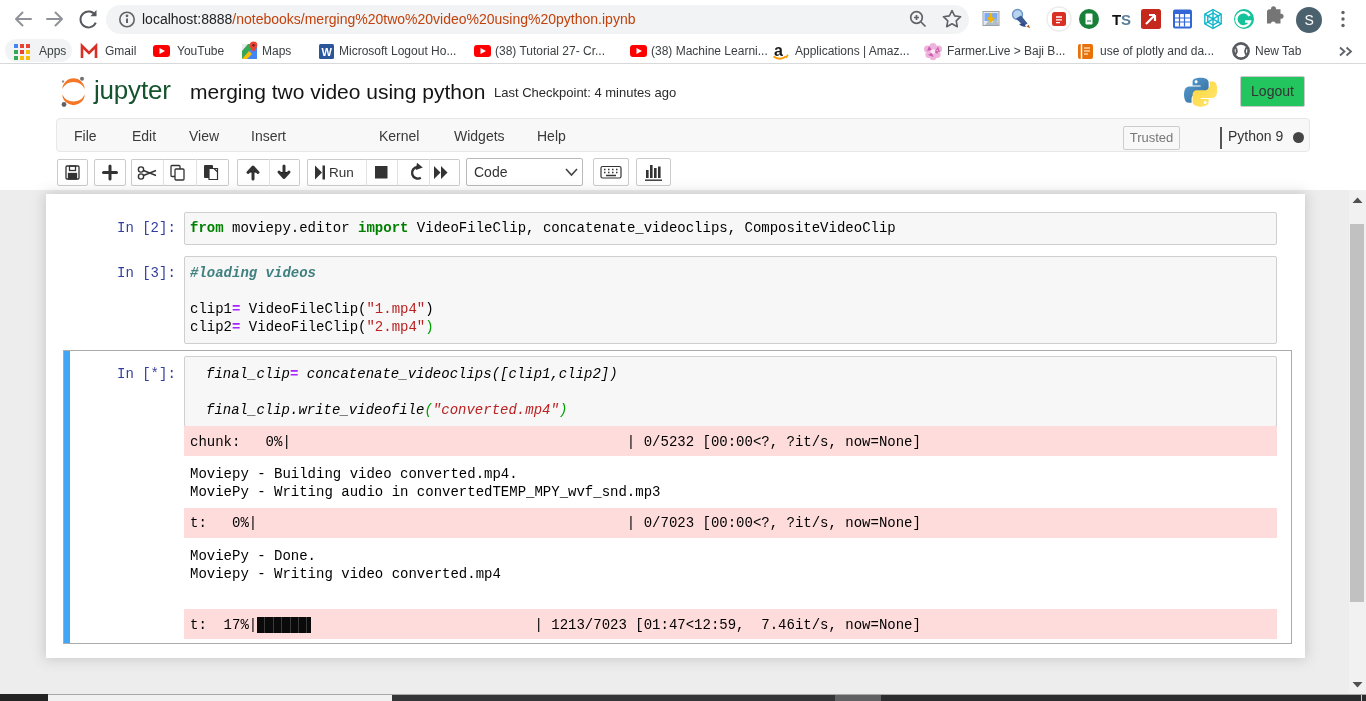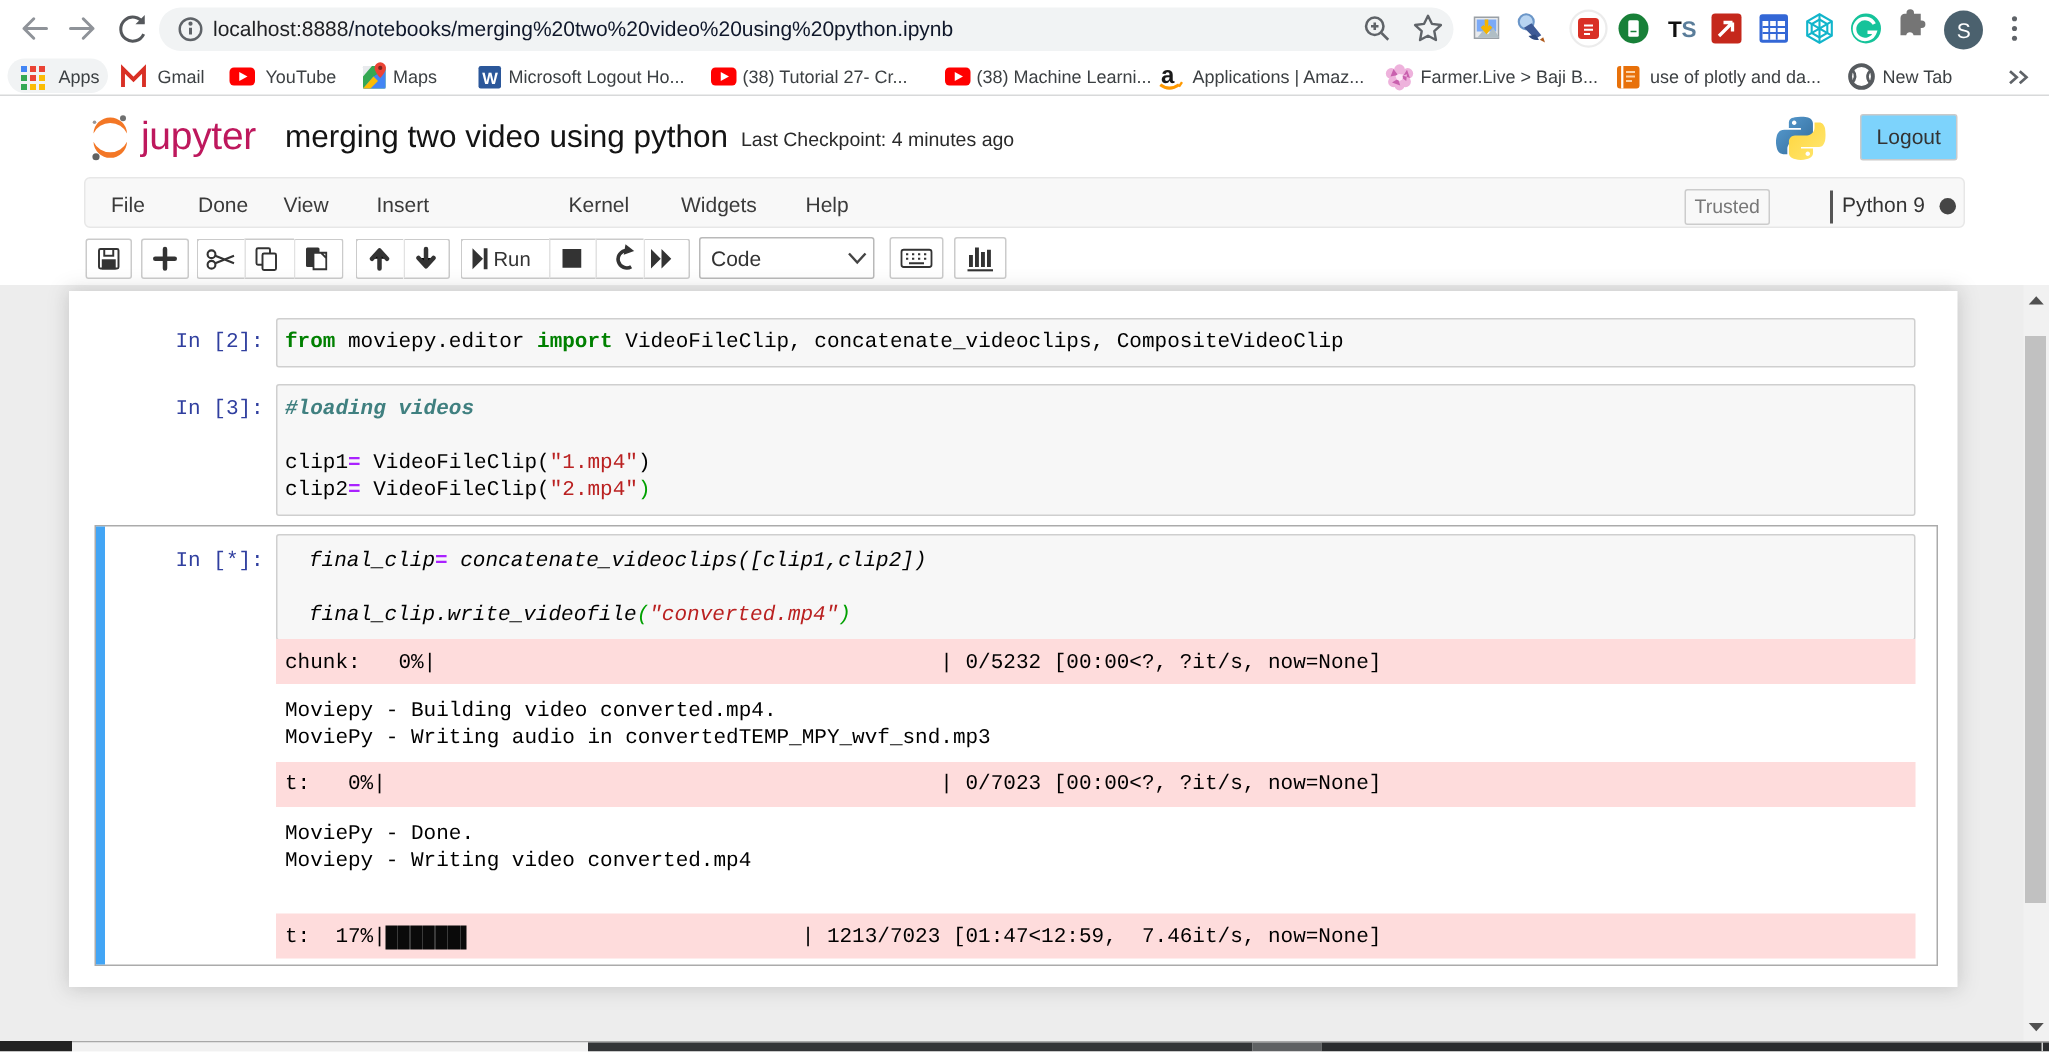--- a/index.html
+++ b/index.html
@@ -4,32 +4,32 @@
 <style>
 * { margin:0; padding:0; box-sizing:border-box; }
 html,body { width:1366px; height:701px; overflow:hidden; background:#fff;
   font-family:"Liberation Sans", sans-serif; }
 .abs { position:absolute; }
 #page { position:relative; width:1366px; height:701px; }
 
 #row1 { left:0; top:0; width:1366px; height:38px; background:#fff; }
 #pill { left:106px; top:5px; width:863px; height:29px; border-radius:14.5px; background:#f1f3f4; }
 #url { left:142px; top:0; height:38px; line-height:39px; font-size:14px; color:#202124; white-space:pre; }
-#url .path { color:#0f172a; }
+#url .path { color:#c2410c; }
 #row2 { left:0; top:38px; width:1366px; height:25px; background:#fff; }
 .bk { position:absolute; top:38px; height:25px; line-height:26px; font-size:12px; color:#3c4043; white-space:nowrap; }
 #chromeline { left:0; top:63px; width:1366px; height:1px; background:#d8d9da; }
 
 #jheader { left:0; top:64px; width:1366px; height:53px; background:#fff; }
-#jlogotext { left:94px; top:75px; font-size:26px; color:#be185d; letter-spacing:-0.2px; font-weight:400; }
+#jlogotext { left:94px; top:75px; font-size:26px; color:#14532d; letter-spacing:-0.2px; font-weight:400; }
 #jtitle { left:190px; top:64px; height:53px; line-height:56px; font-size:21px; color:#141414; }
 #jcheck { left:494px; top:64px; height:53px; line-height:57px; font-size:13px; color:#2a2a2a; }
 #junsaved { left:700px; top:64px; height:53px; line-height:57px; font-size:13.5px; color:#2a2a2a; }
 #logout { left:1240px; top:76px; width:65px; height:31px; border:1px solid #cacaca; border-radius:2px;
-  text-align:center; line-height:29px; font-size:14px; color:#333; background:#7dd3fc; }
+  text-align:center; line-height:29px; font-size:14px; color:#333; background:#22c55e; }
 
 #menurow { left:0; top:117px; width:1366px; height:35px; background:#fff; }
 #navbar { left:56px; top:0.5px; width:1254px; height:34.5px; background:#f8f8f8;
   border:1px solid #e7e7e7; border-radius:4px; }
 .mi { position:absolute; top:0; height:34px; line-height:35px; font-size:14px; color:#3a3a3a; }
 #trusted { left:1066px; top:7px; width:57px; height:24px; border:1px solid #ccc; border-radius:2px;
   text-align:center; line-height:22px; font-size:13px; color:#777; }
 #kdiv { left:1163px; top:8px; width:2px; height:22px; background:#555; }
 #kname { left:1171px; top:0; height:34px; line-height:35px; font-size:14px; color:#333; }
 #kdot { left:1236px; top:13px; width:11px; height:11px; border-radius:50%; background:#454545; }
@@ -245,21 +245,21 @@
         </linearGradient>
     </defs>
     <path fill="url(#pyb)" d="M54.9 9.5 c-4.6 0 -9 .4 -12.9 1.1 -11.3 2 -13.4 6.2 -13.4 13.9 v10.2 h26.8 v3.4 H18.5 c-7.8 0 -14.6 4.7 -16.7 13.6 -2.5 10.2 -2.6 16.6 0 27.2 1.9 7.9 6.5 13.6 14.2 13.6 h9.2 v-12.2 c0 -8.8 7.6 -16.6 16.7 -16.6 h26.8 c7.4 0 13.4 -6.1 13.4 -13.6 V24.5 c0 -7.3 -6.1 -12.7 -13.4 -13.9 -4.6 -.8 -9.4 -1.1 -13.8 -1.1 z M40.4 17.7 c2.8 0 5 2.3 5 5.1 0 2.8 -2.3 5.1 -5 5.1 -2.8 0 -5 -2.3 -5 -5.1 0 -2.8 2.3 -5.1 5 -5.1 z"></path>
     <path fill="url(#pyy)" d="M85.6 38.1 v11.9 c0 9.2 -7.8 16.9 -16.7 16.9 H42.1 c-7.3 0 -13.4 6.3 -13.4 13.6 v25.5 c0 7.3 6.3 11.5 13.4 13.6 8.5 2.5 16.6 2.9 26.8 0 6.8 -2 13.4 -5.9 13.4 -13.6 v-10.2 H55.5 v-3.4 h40.2 c7.8 0 10.7 -5.4 13.4 -13.6 2.8 -8.4 2.7 -16.5 0 -27.2 -1.9 -7.7 -5.6 -13.6 -13.4 -13.6 h-10 z M70.6 102.6 c2.8 0 5 2.3 5 5.1 0 2.8 -2.3 5.1 -5 5.1 -2.8 0 -5 -2.3 -5 -5.1 0 -2.8 2.3 -5.1 5 -5.1 z" transform="translate(0,-16)"></path>
   </svg>
   <div class="abs" id="logout">Logout</div>
 
   <div class="abs" id="menurow">
     <div class="abs" id="navbar">
       <div class="mi" style="left:17px;">File</div>
-      <div class="mi" style="left:75px;">Done</div>
+      <div class="mi" style="left:75px;">Edit</div>
       <div class="mi" style="left:132px;">View</div>
       <div class="mi" style="left:194px;">Insert</div>
       <div class="mi" style="left:263px;margin-top:48px;">Cell</div>
       <div class="mi" style="left:322px;">Kernel</div>
       <div class="mi" style="left:397px;">Widgets</div>
       <div class="mi" style="left:480px;">Help</div>
       <div class="abs" id="trusted">Trusted</div>
       <div class="abs" id="kdiv"></div>
       <div class="abs" id="kname">Python 9</div>
       <div class="abs" id="kdot"></div>

